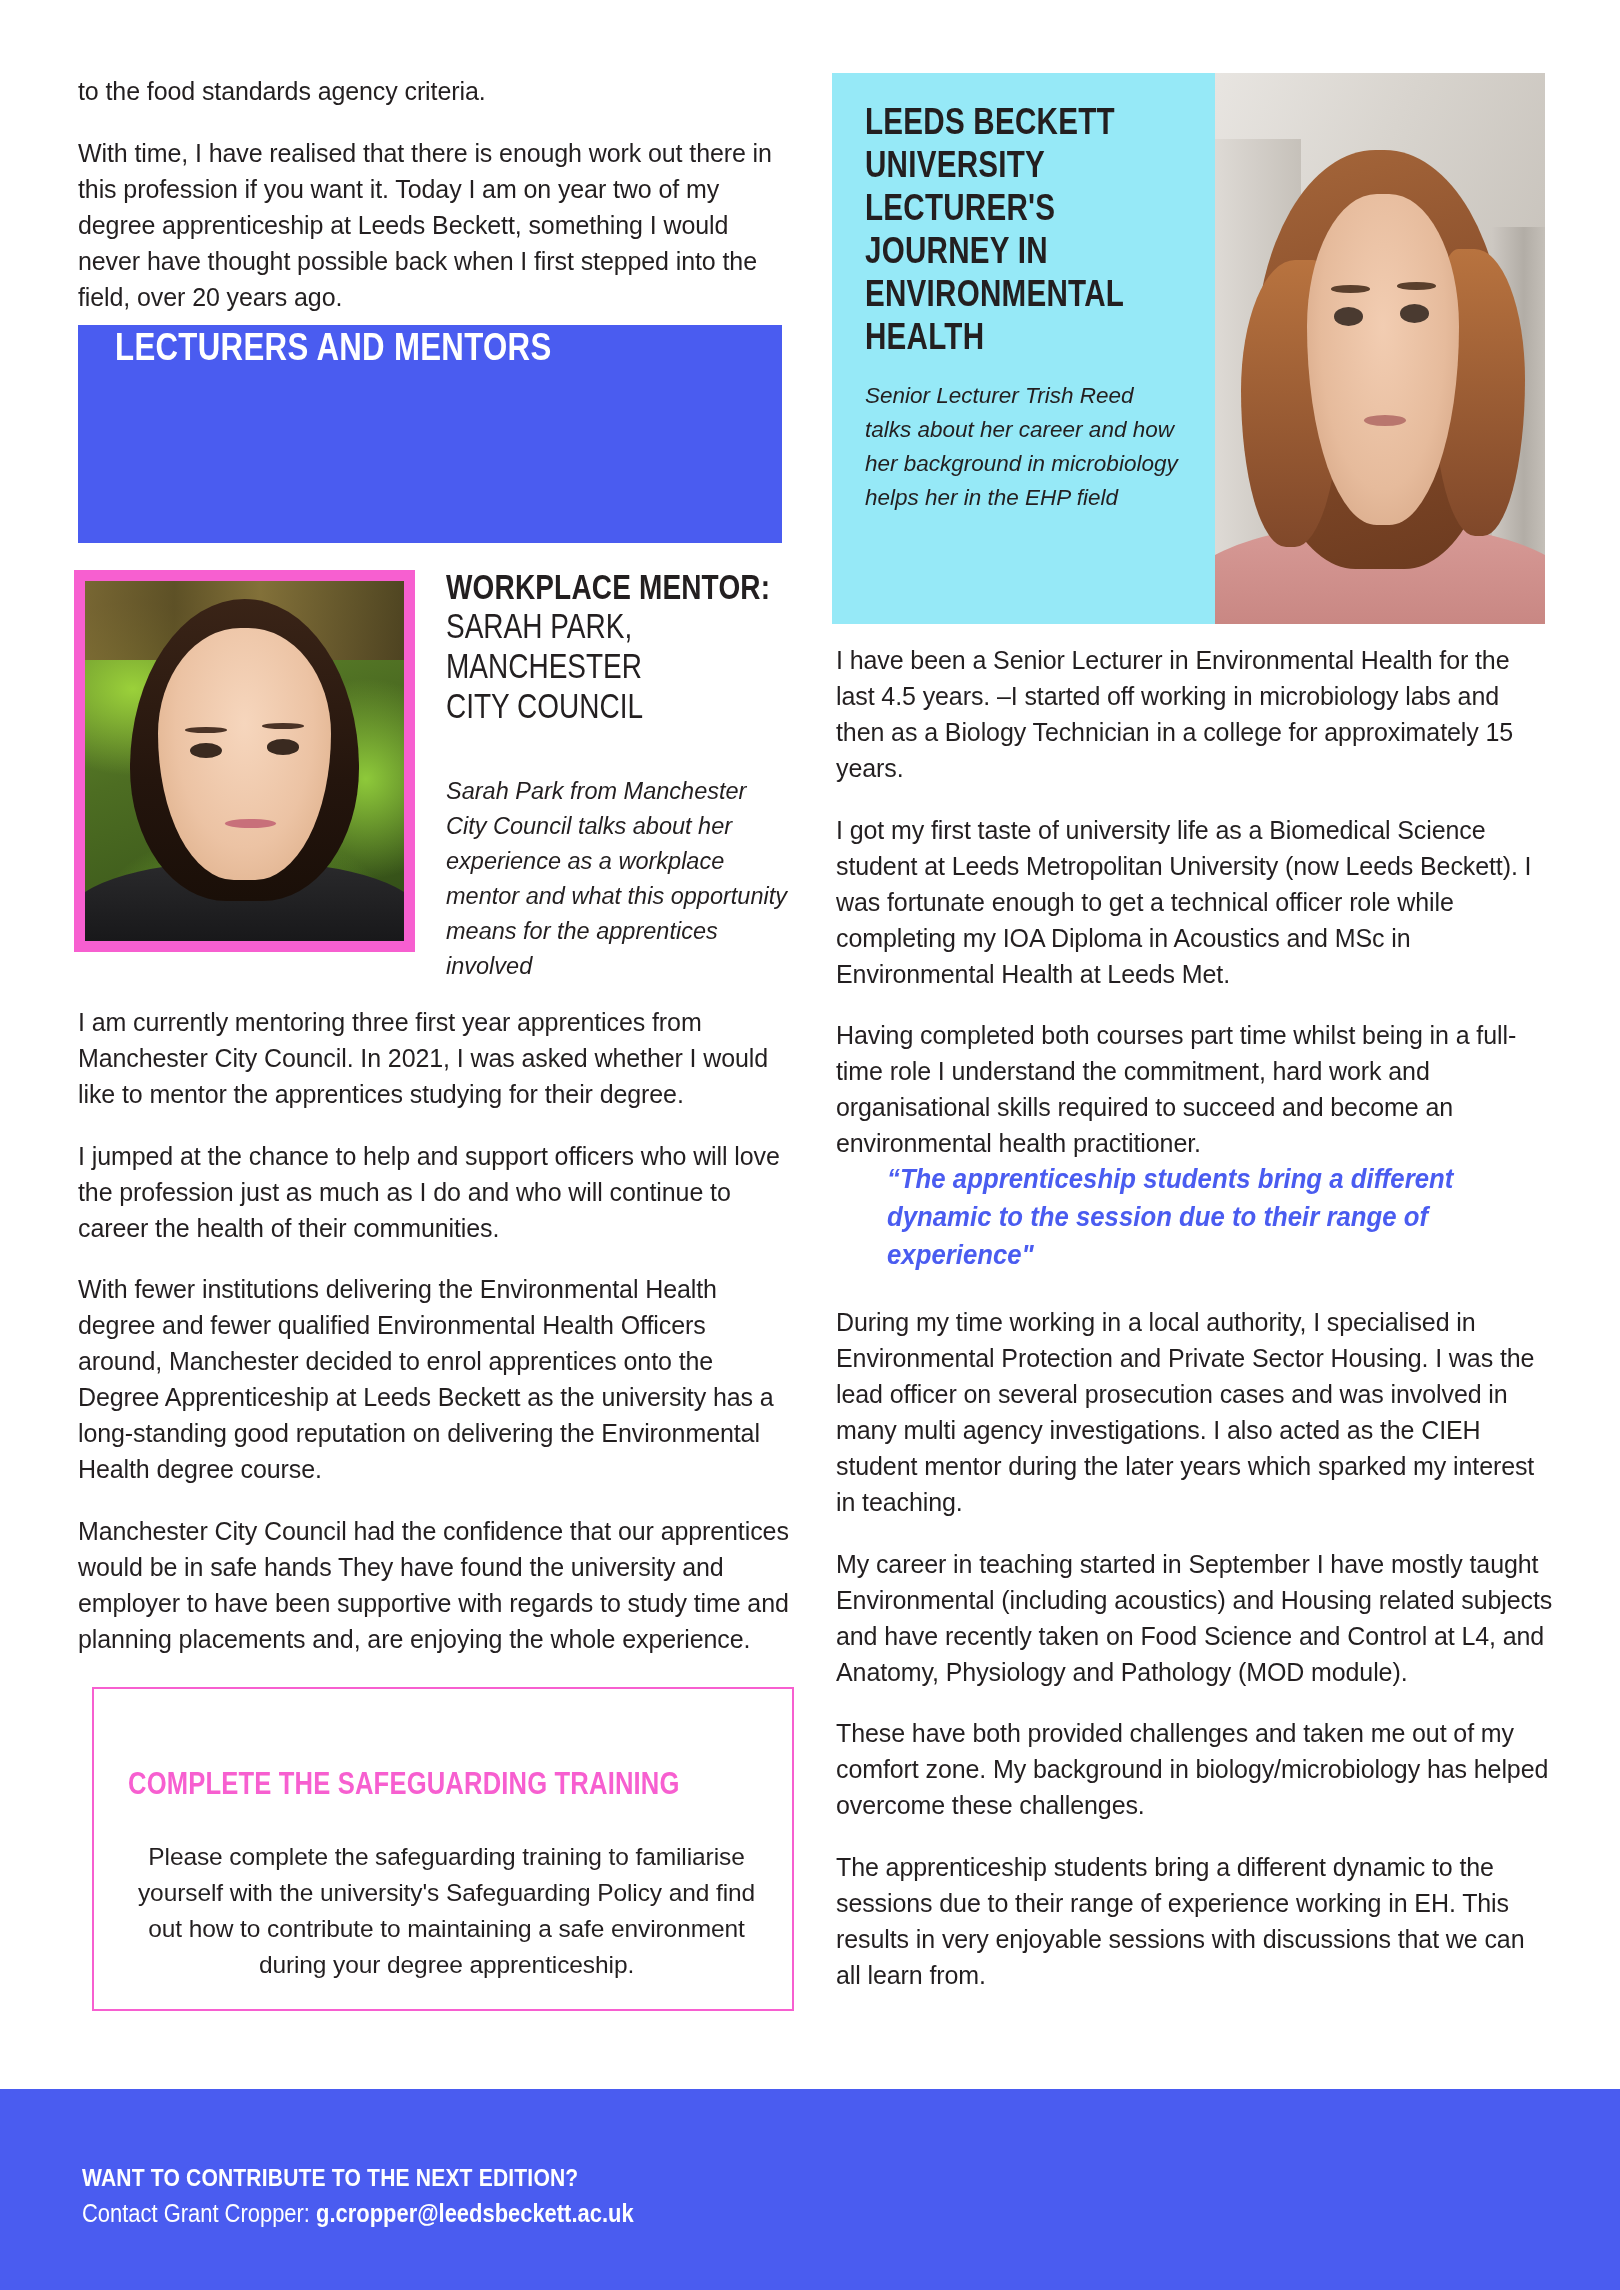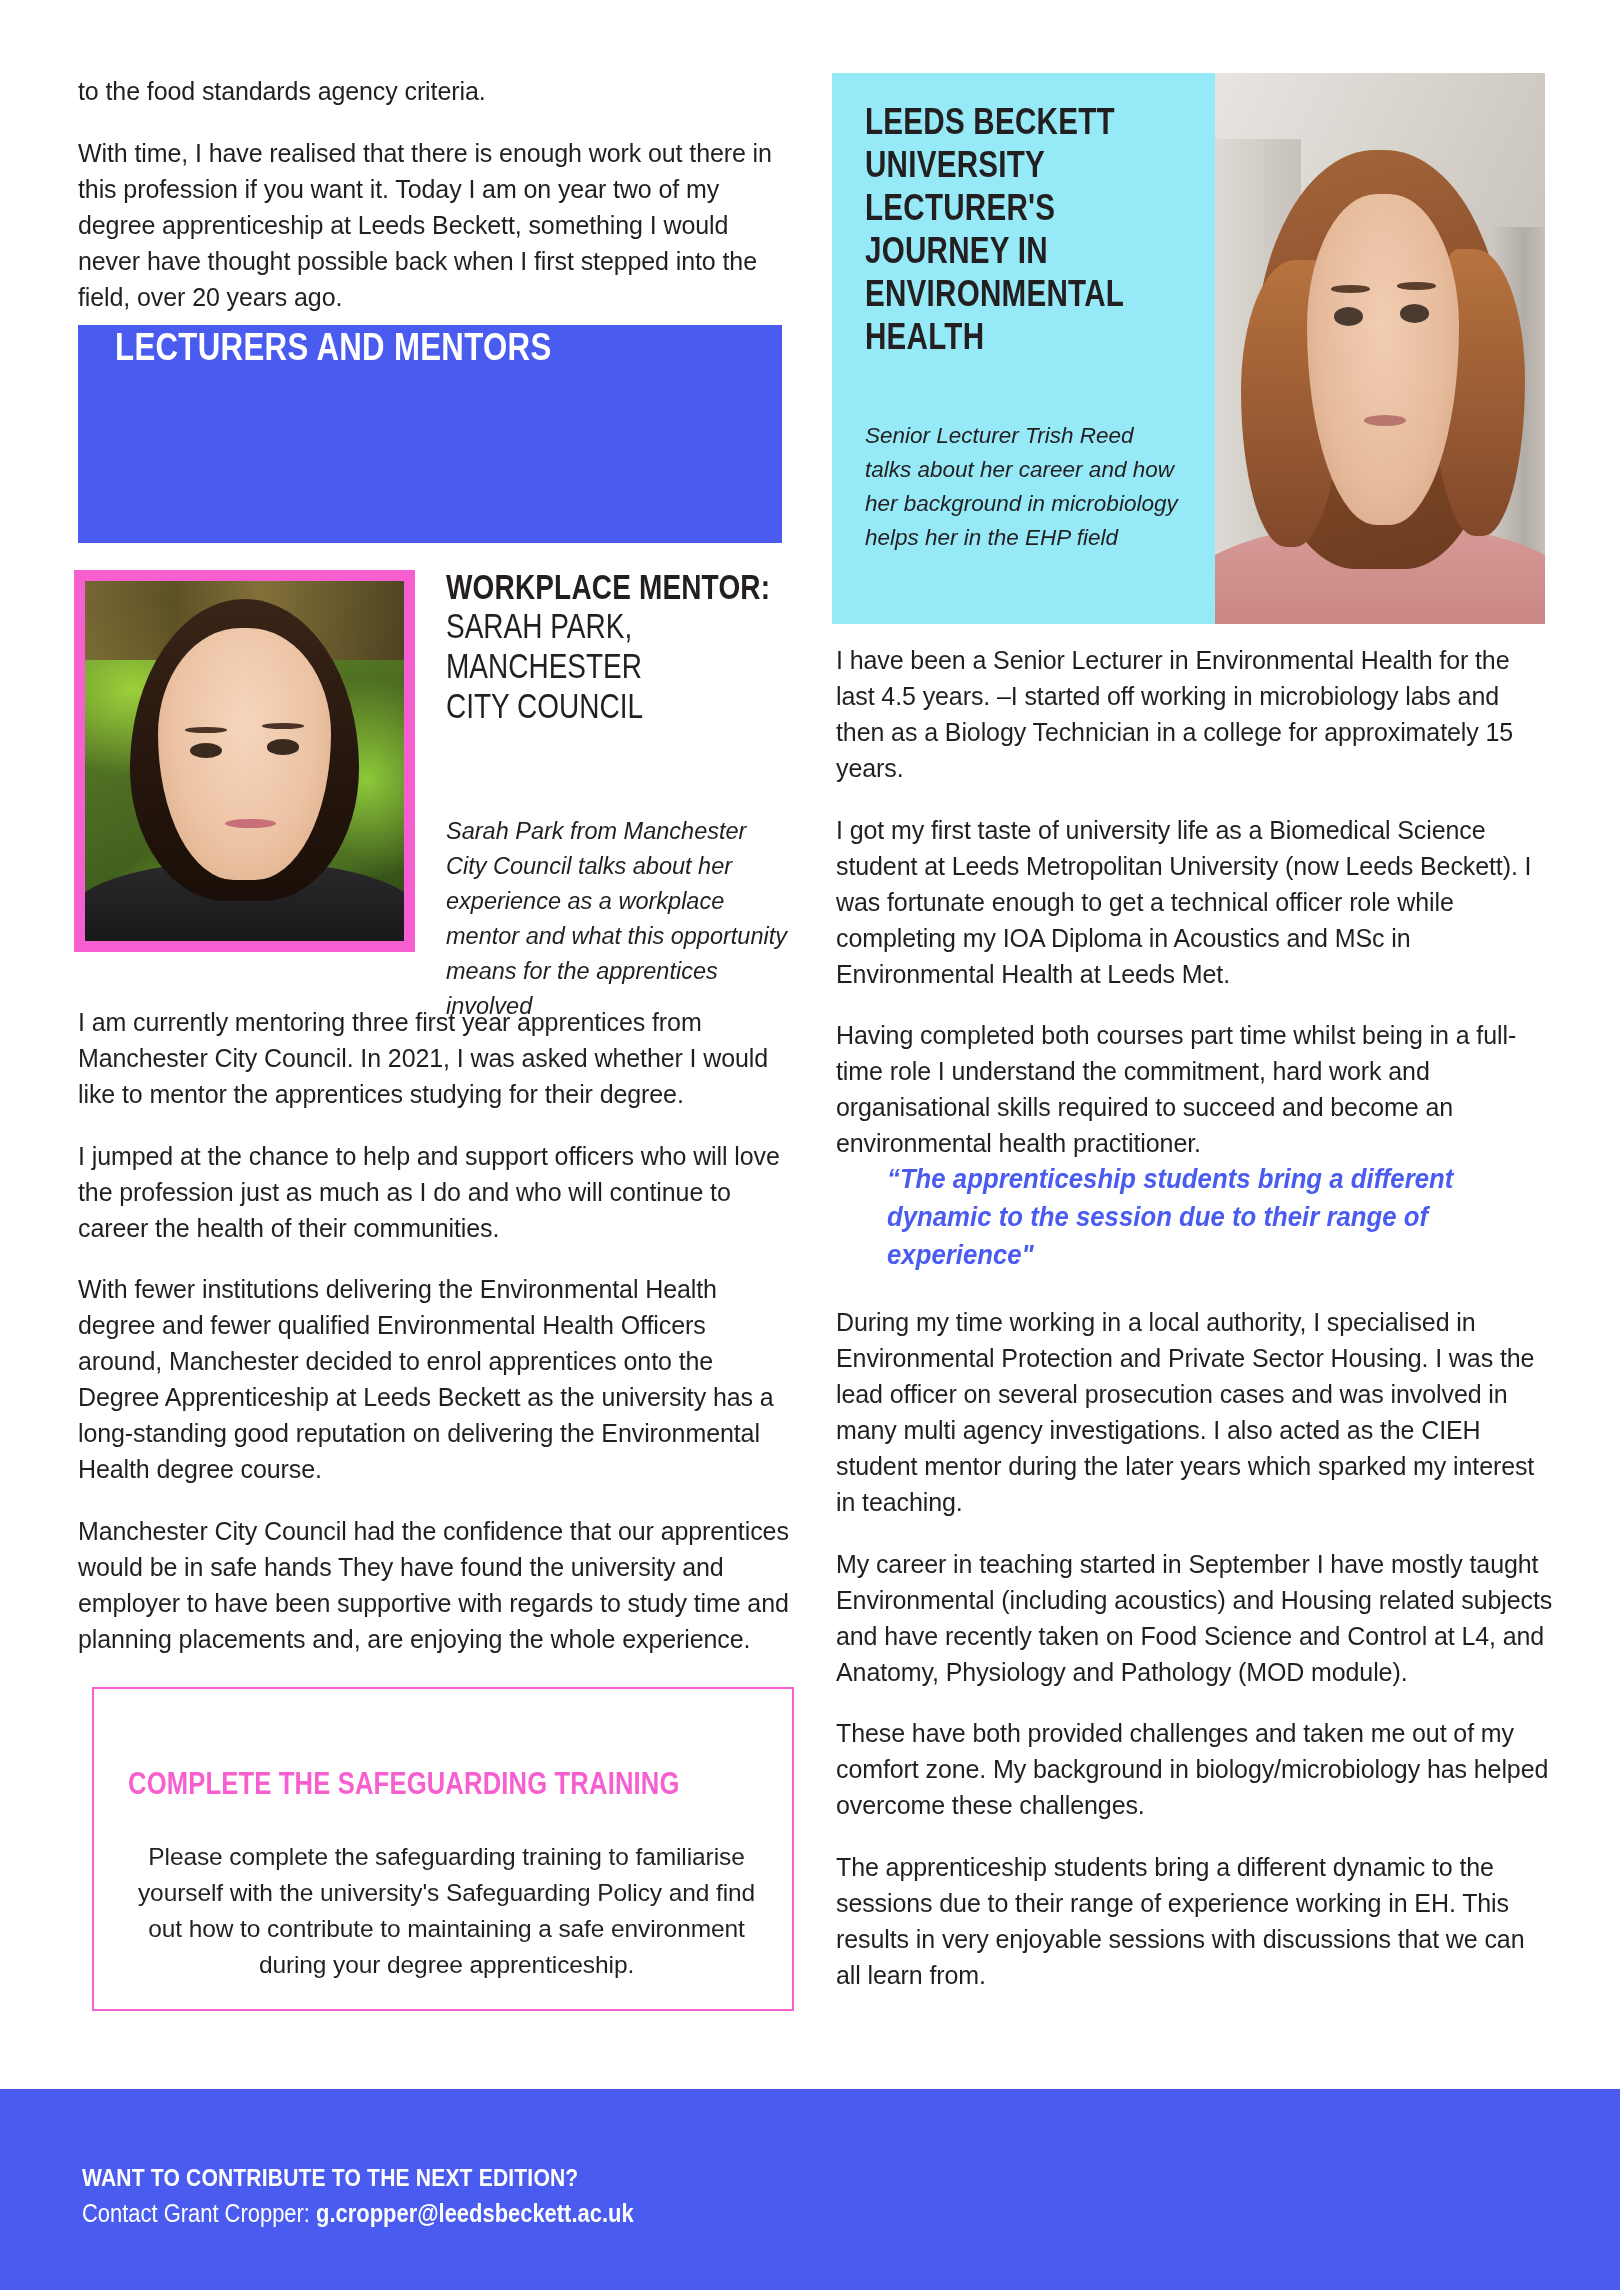--- a/index.html
+++ b/index.html
@@ -30,21 +30,20 @@
   }
   .body-text p { margin: 0 0 25.5px 0; }
   .body-text p:last-child { margin-bottom: 0; }
 
   .cap-italic {
     font-family: "Liberation Sans", sans-serif;
     font-style: italic;
     font-size: 23.5px;
     line-height: 35px;
     color: #231f20;
-    margin-top: 40px;
   }
 
   
   .left-col {
     position: absolute;
     left: 78px;
     top: 73px;
     width: 706px;
   }
 

